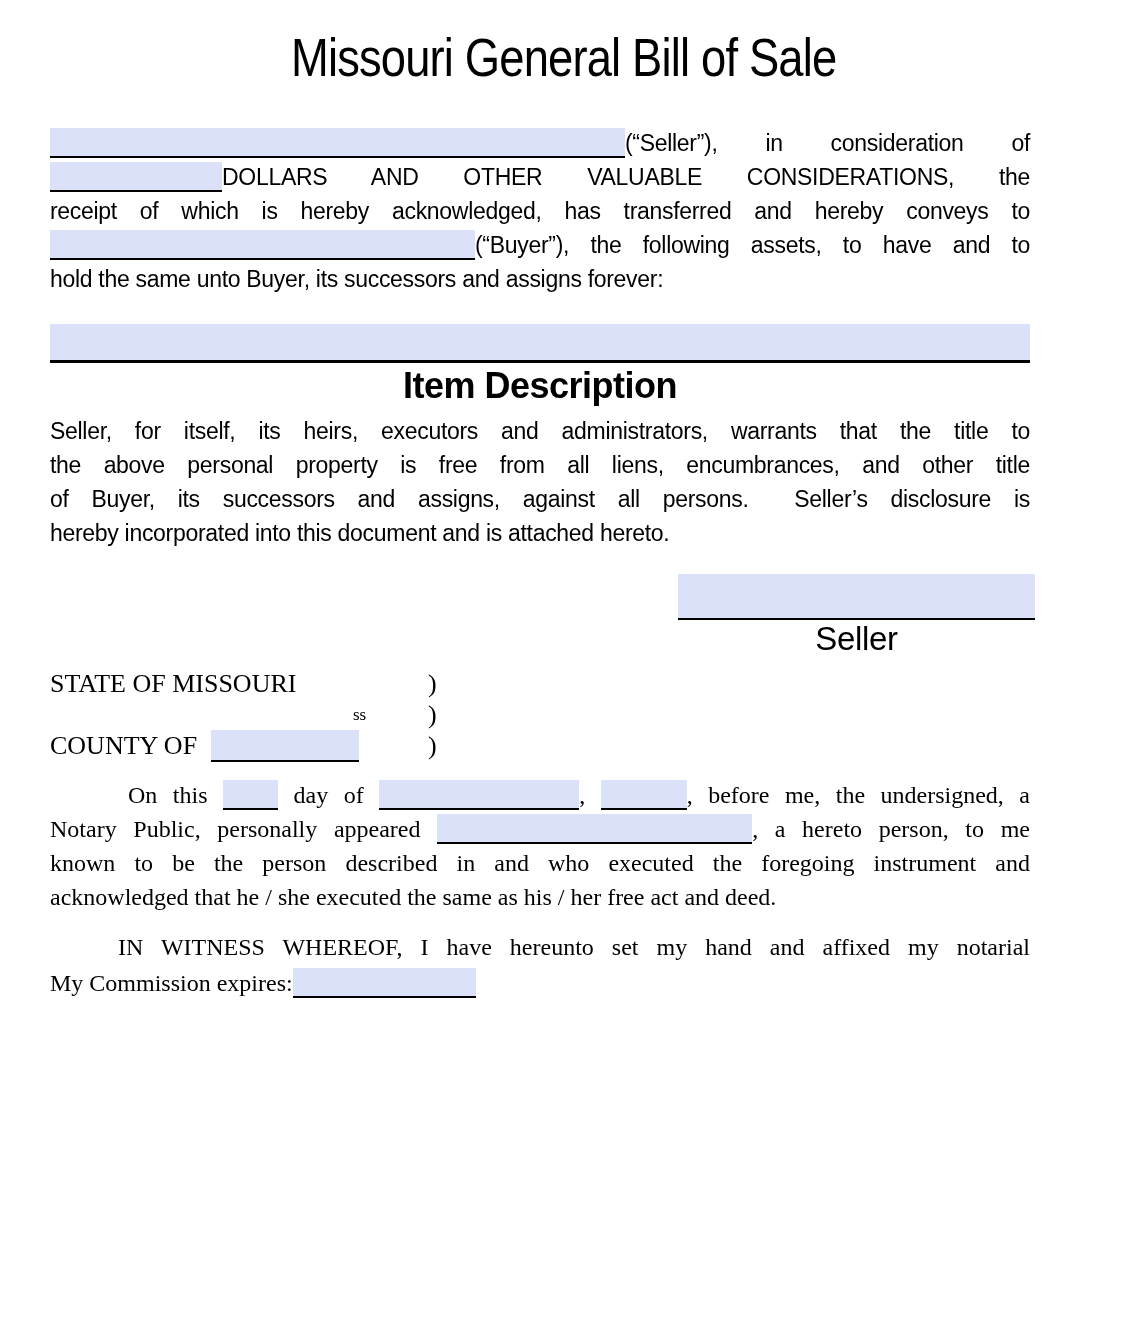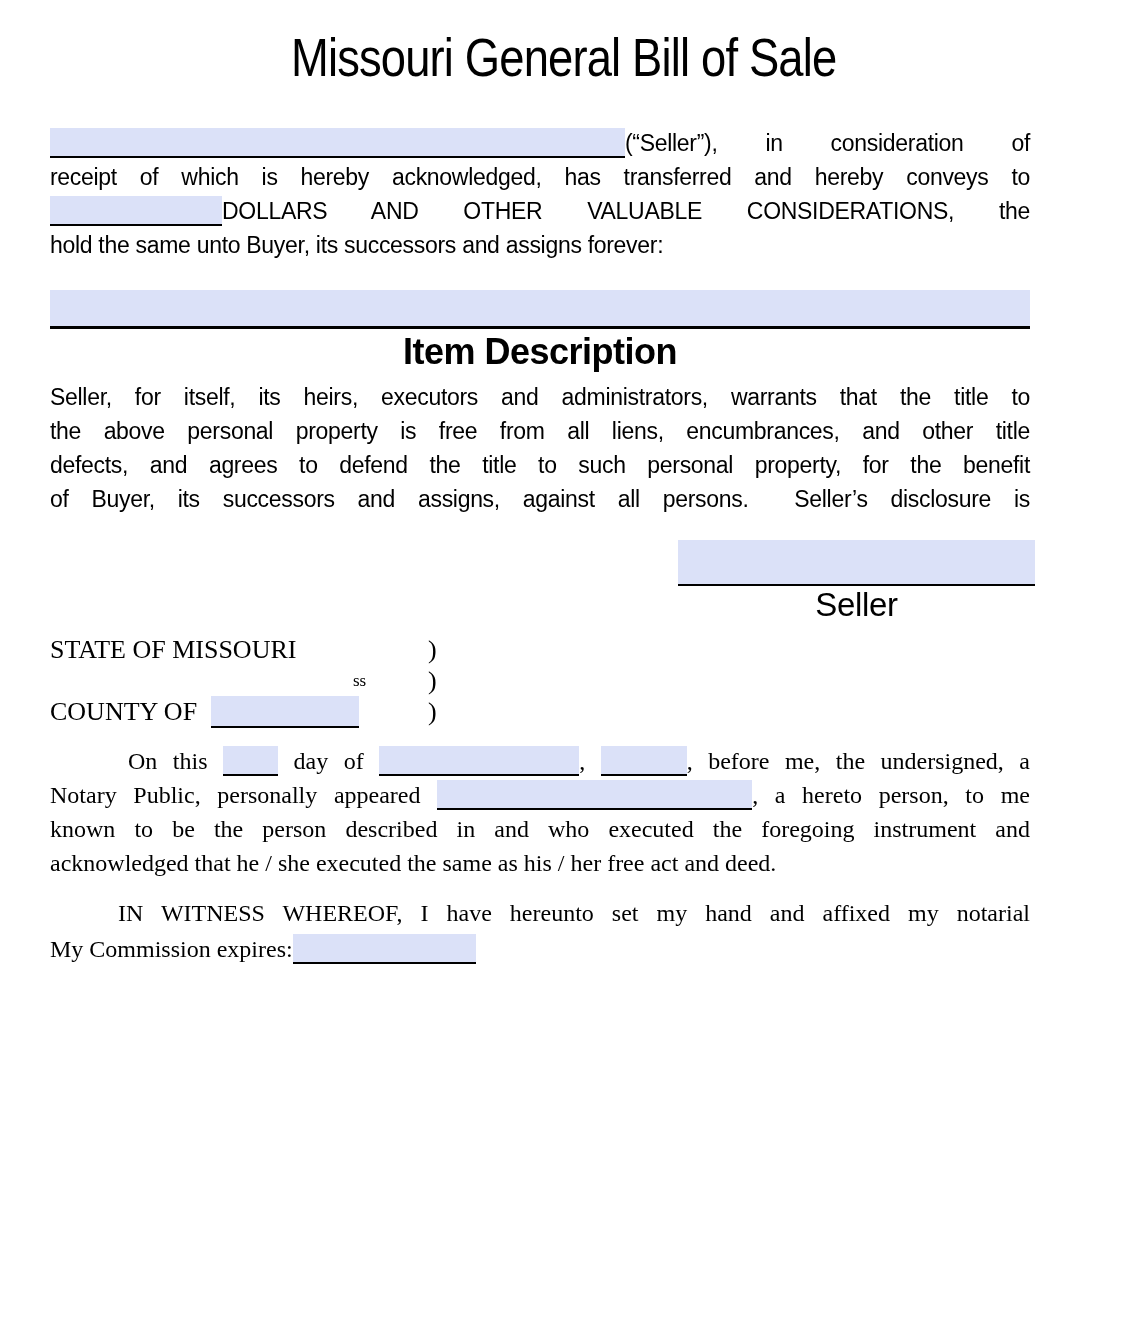--- a/index.html
+++ b/index.html
@@ -97,34 +97,35 @@
 <body style="background: rgb(255, 255, 255);">
 
 <div class="page">
 
   <h1><span class="title-inner">Missouri General Bill of Sale</span></h1>
 
   <div class="content">
 
     <div class="para intro sans">
         <div class="tline just"><span class="blank-field" style="width: 575px;"></span><span>(“Seller”), in consideration of</span></div>
+        <div class="tline just"><span class="blank-field" style="width: 172px;"></span><span>DOLLARS AND OTHER VALUABLE CONSIDERATIONS, the</span></div>
         <div class="tline just"><span>receipt of which is hereby acknowledged, has transferred and hereby conveys to</span></div>
-        <div class="tline just"><span class="blank-field" style="width: 172px;"></span><span>DOLLARS AND OTHER VALUABLE CONSIDERATIONS, the</span></div>
+        <div class="tline just"><span class="blank-field" style="width: 425px;"></span><span>(“Buyer”), the following assets, to have and to</span></div>
         <div class="tline"><span>hold the same unto Buyer, its successors and assigns forever:</span></div>
       </div>
 
     <div class="blank-field block item-field"></div>
 
     <h2>Item Description</h2>
 
     <div class="para warranty sans">
         <div class="tline just"><span>Seller, for itself, its heirs, executors and administrators, warrants that the title to</span></div>
         <div class="tline just"><span>the above personal property is free from all liens, encumbrances, and other title</span></div>
-        <div class="tline just"><span>defects, and agrees to defend the title to such personal property, for the benefit</span></div>
         <div class="tline just"><span>of Buyer, its successors and assigns, against all persons.&nbsp; Seller’s disclosure is</span></div>
+        <div class="tline"><span>hereby incorporated into this document and is attached hereto.</span></div>
       </div>
 
 
     <div class="seller-sig-block sans">
       <div class="blank-field block seller-sig-field"></div>
       <div class="sig-label-center">Seller</div>
     </div>
 
     <div class="state-block serif">
       <div class="state-row">

